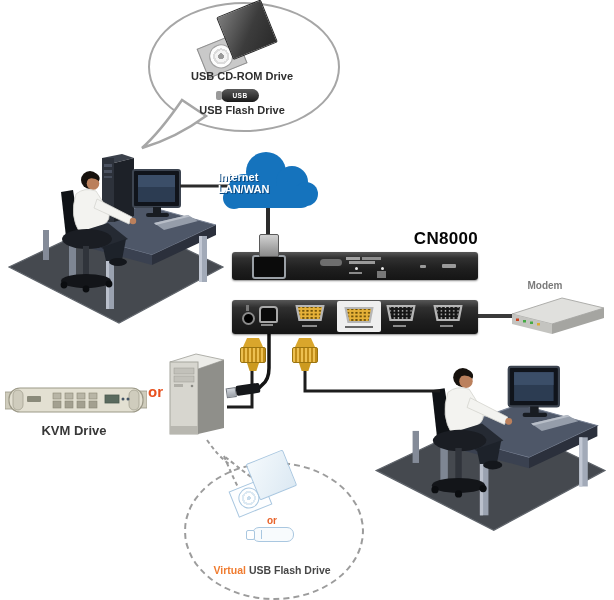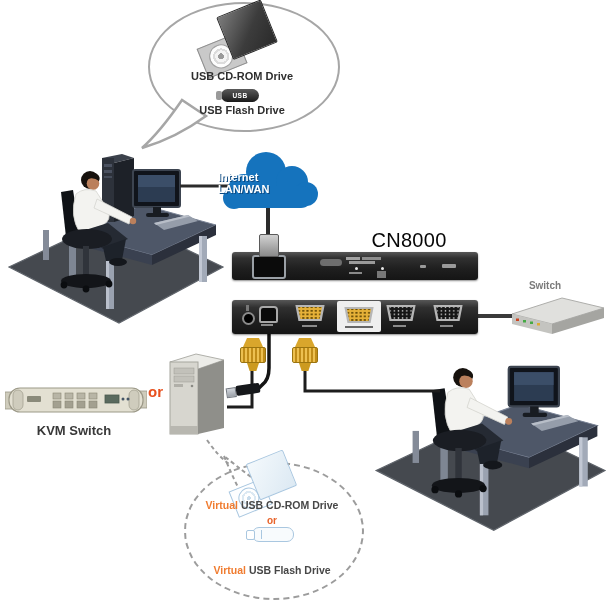--- a/index.html
+++ b/index.html
@@ -54,21 +54,21 @@
   #cloud-svg{left:218px;top:150px;z-index:3;}
   #cloud-text{left:218px;top:171px;width:104px;z-index:4;text-align:left;font-weight:bold;
       font-size:11px;line-height:12px;color:#fff;text-shadow:1px 1px 0 #0d4a82;}
 
   
   .panel{left:232px;width:246px;border-radius:3px;z-index:3;box-shadow:0 1px 2px rgba(0,0,0,.45);
       background:linear-gradient(180deg,#575757 0%,#303030 22%,#1f1f1f 60%,#151515 100%);}
   #front-panel{top:252px;height:28px;}
   #rear-panel{top:300px;height:34px;}
   .panel .abs{position:absolute;}
-  #cn8000-label{left:340px;top:229px;width:138px;text-align:center;font-weight:normal;font-size:20px;
+  #cn8000-label{left:340px;top:229px;width:138px;text-align:right;font-weight:bold;font-size:17px;
       color:#060606;z-index:4;letter-spacing:.3px;}
 
   #rj45-port{left:20px;top:3px;width:30px;height:20px;border:2px solid #9aa0a6;border-radius:3px;background:#0b0b0b;}
   #rj45-plug{left:259px;top:234px;width:18px;height:21px;border:1px solid #5a5a5a;border-radius:2px 2px 0 0;z-index:4;
       background:linear-gradient(180deg,#d2d2d2,#8a8a8a);}
   .fp-logo{left:88px;top:7px;width:22px;height:7px;border-radius:3.5px;background:#6e6e6e;}
   .fp-t1{left:114px;top:5px;width:14px;height:3px;background:#a2a2a2;}
   .fp-t2{left:130px;top:5px;width:19px;height:3px;background:#8d8d8d;}
   .fp-t3{left:117px;top:9px;width:26px;height:3px;background:#9a9a9a;}
   .fp-led{width:3px;height:3px;border-radius:50%;background:#e6e6e6;}
@@ -268,21 +268,21 @@
     <div class="vh-hood"></div>
     <div class="vh-body"></div>
     <div class="vh-tail"></div>
   </div>
 
   <div class="abs" id="usb-plug">
     <div class="tip"></div>
     <div class="body"></div>
   </div>
 
-  <div class="abs" id="modem-label">Switch</div>
+  <div class="abs" id="modem-label">Modem</div>
   <svg class="abs" id="modem-svg" width="110" height="46" viewBox="0 0 110 46">
     <polygon points="12,22 62,6 104,16 52,32" fill="#e0e0dd" stroke="#aeaeab" stroke-width="1"></polygon>
     <polygon points="12,22 52,32 52,42 12,32" fill="#c4c4c0"></polygon>
     <polygon points="52,32 104,16 104,26 52,42" fill="#a5a5a1"></polygon>
     <rect x="16" y="26.5" width="3" height="2.5" fill="#cc4422"></rect>
     <rect x="23" y="28" width="3" height="2.5" fill="#44aa44"></rect>
     <rect x="30" y="29.5" width="3" height="2.5" fill="#44aa44"></rect>
     <rect x="37" y="31" width="3" height="2.5" fill="#ddaa33"></rect>
   </svg>
 
@@ -300,43 +300,40 @@
       <rect x="60" y="21" width="8" height="7" fill="#a3a090" stroke="#8a8776" stroke-width="0.6"></rect>
       <rect x="72" y="13" width="8" height="6" fill="#b8b5a6" stroke="#8a8776" stroke-width="0.6"></rect>
       <rect x="72" y="21" width="8" height="7" fill="#a3a090" stroke="#8a8776" stroke-width="0.6"></rect>
       <rect x="84" y="13" width="8" height="6" fill="#b8b5a6" stroke="#8a8776" stroke-width="0.6"></rect>
       <rect x="84" y="21" width="8" height="7" fill="#a3a090" stroke="#8a8776" stroke-width="0.6"></rect>
     </g>
     <rect x="100" y="15" width="14" height="8" fill="#5a6a5e" stroke="#4a5a4e" stroke-width="0.8"></rect>
     <circle cx="118" cy="19" r="1.5" fill="#445566"></circle>
     <circle cx="123" cy="19" r="1.5" fill="#445566"></circle>
   </svg>
-  <div class="abs" id="kvm-label">KVM Switch</div>
+  <div class="abs" id="kvm-label">KVM Drive</div>
   <div class="abs" id="or-word">or</div>
 
   <svg class="abs" id="tower-svg" width="62" height="92" viewBox="0 0 62 92">
     <polygon points="4,12 30,4 58,10 32,19" fill="#ecece8" stroke="#b0b0aa" stroke-width="1"></polygon>
     <rect x="4" y="12" width="28" height="72" fill="#d7d6cf" stroke="#a6a69e" stroke-width="1"></rect>
     <polygon points="32,19 58,10 58,78 32,84" fill="#8f8f8a"></polygon>
     <rect x="8" y="18" width="20" height="6" fill="#c2c1ba" stroke="#9a9a92" stroke-width="0.5"></rect>
     <rect x="8" y="26" width="20" height="6" fill="#c2c1ba" stroke="#9a9a92" stroke-width="0.5"></rect>
     <rect x="8" y="34" width="9" height="3" fill="#b0afa8"></rect>
     <circle cx="26" cy="36" r="1.3" fill="#8a8a84"></circle>
     <rect x="4" y="76" width="28" height="8" fill="#b8b7b0"></rect>
   </svg>
 
   <div class="abs" id="bottom-bubble-outline"></div>
   <div class="abs cdrom" id="cdrom-light">
     <div class="cdl-tray">
       <div class="cdl-disc"></div>
     </div>
     <div class="cdl-body"></div>
   </div>
-  <div class="abs" id="bb-line1">
-    <span class="virt">Virtual</span><span class="lbl-rest">USB CD-ROM Drive</span>
-  </div>
   <div class="abs" id="bb-or">or</div>
   <div class="abs" id="flash-light"></div>
   <div class="abs" id="bb-line2">
     <span class="virt">Virtual</span><span class="lbl-rest">USB Flash Drive</span>
   </div>
 
 </div>
 
 </body></html>

